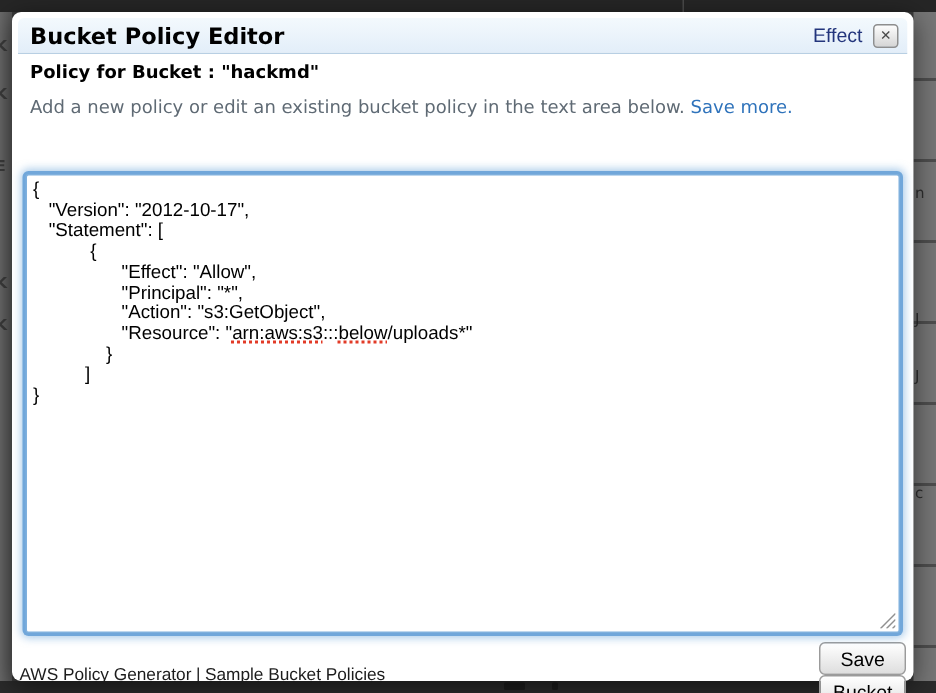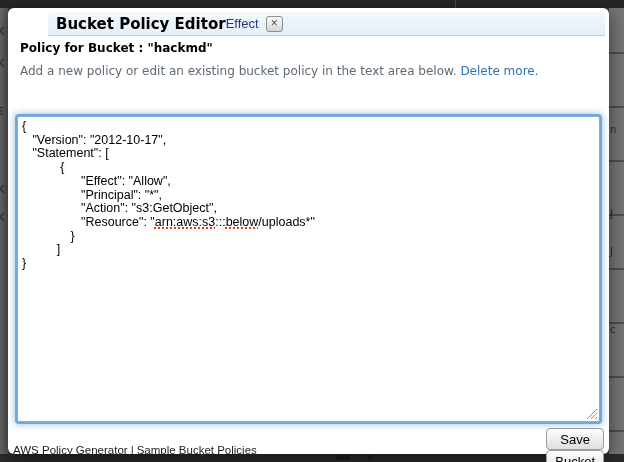--- a/index.html
+++ b/index.html
@@ -22,23 +22,22 @@
   
   .dialog {
     position:absolute; left:8px; top:8px; width:601px; height:446px;
     background:#fff; border-radius:6px; box-sizing:border-box; padding:4px;
     box-shadow:0 4px 18px rgba(0,0,0,.55);
   }
   .titlebar {
     height:24px; box-sizing:border-box; border-radius:4px 4px 0 0;
     background:linear-gradient(180deg,#f3f9fd,#e3eef9);
     border-bottom:1px solid #b8cfe3;
-    display:flex; align-items:center; 
+    display:flex; align-items:center; justify-content:space-between;
     padding:0 6px 0 8px;
-    margin-left:36px;
   }
   .title { font-size:15px; font-weight:bold; color:#000; }
   .tb-right { display:flex; align-items:center; gap:7px; }
   .cancel { font-family:"Liberation Sans",sans-serif; font-size:13px; color:#23357c;
             text-decoration:none; cursor:pointer; }
   .xbtn {
     width:17px; height:16px; box-sizing:border-box; border:1px solid #8e8e8e; border-radius:3px;
     background:linear-gradient(#fdfdfd,#d5d5d5); color:#4a4a4a;
     font-size:12px; line-height:13px; text-align:center; cursor:pointer;
     font-family:"Liberation Sans",sans-serif;
@@ -107,21 +106,21 @@
     <span class="title">Bucket Policy Editor</span>
     <span class="tb-right">
       <a class="cancel">Effect</a>
       <span class="xbtn">×</span>
     </span>
   </div>
 
   <div class="content">
     <p class="subtitle">Policy for Bucket : "hackmd"</p>
 
-    <p class="desc"><span>Add a new policy or edit an existing bucket policy in the text area below. </span><a class="learn">Delete more.</a></p>
+    <p class="desc"><span>Add a new policy or edit an existing bucket policy in the text area below. </span><a class="learn">Save more.</a></p>
 
     <div class="policy-box">
       <div class="pline">{</div>
       <div class="pline">   "Version": "2012-10-17",</div>
       <div class="pline">   "Statement": [</div>
       <div class="pline">           {</div>
       <div class="pline">                 "Effect": "Allow",</div>
       <div class="pline">                 "Principal": "*",</div>
       <div class="pline">                 "Action": "s3:GetObject",</div>
       <div class="pline"><span>                 "Resource": "</span><span class="squiggle">arn:aws:s3</span><span>:::</span><span class="squiggle">below</span><span>/uploads*"</span></div>

